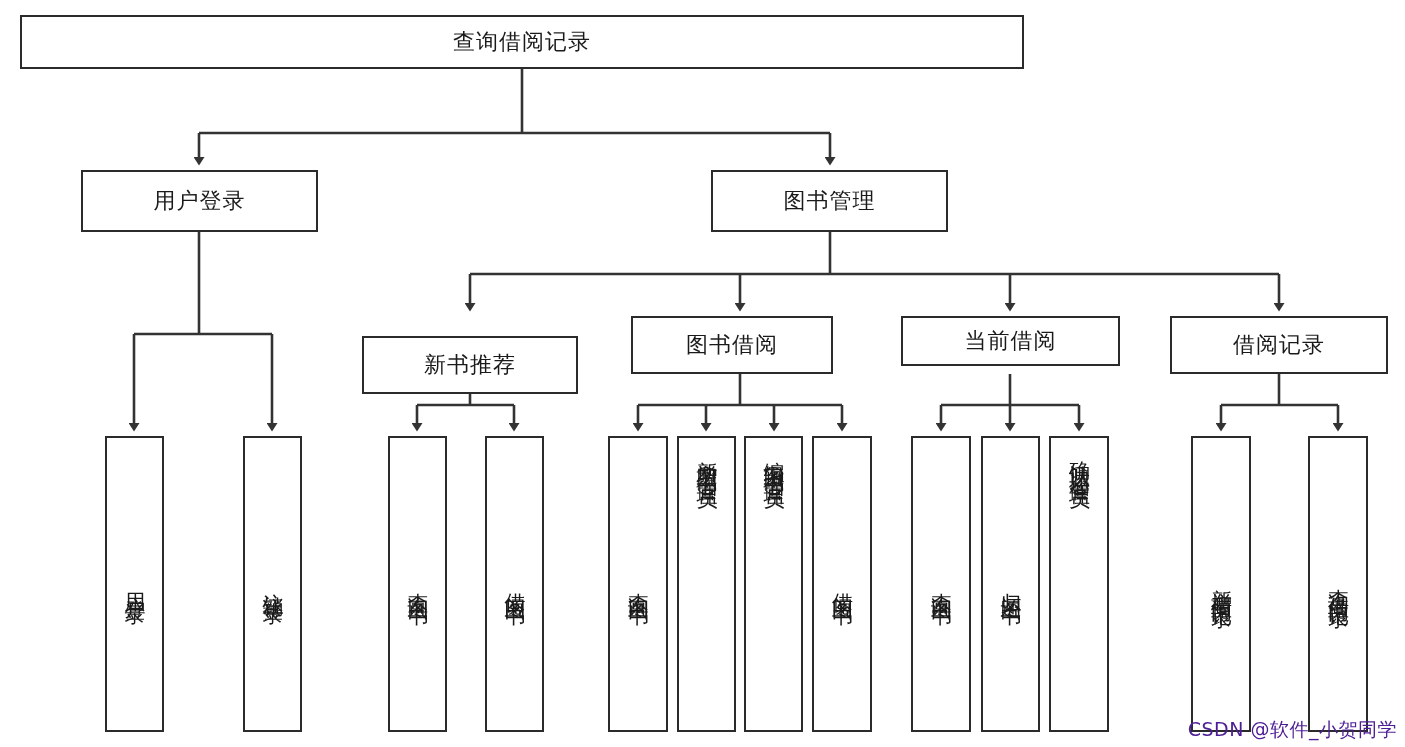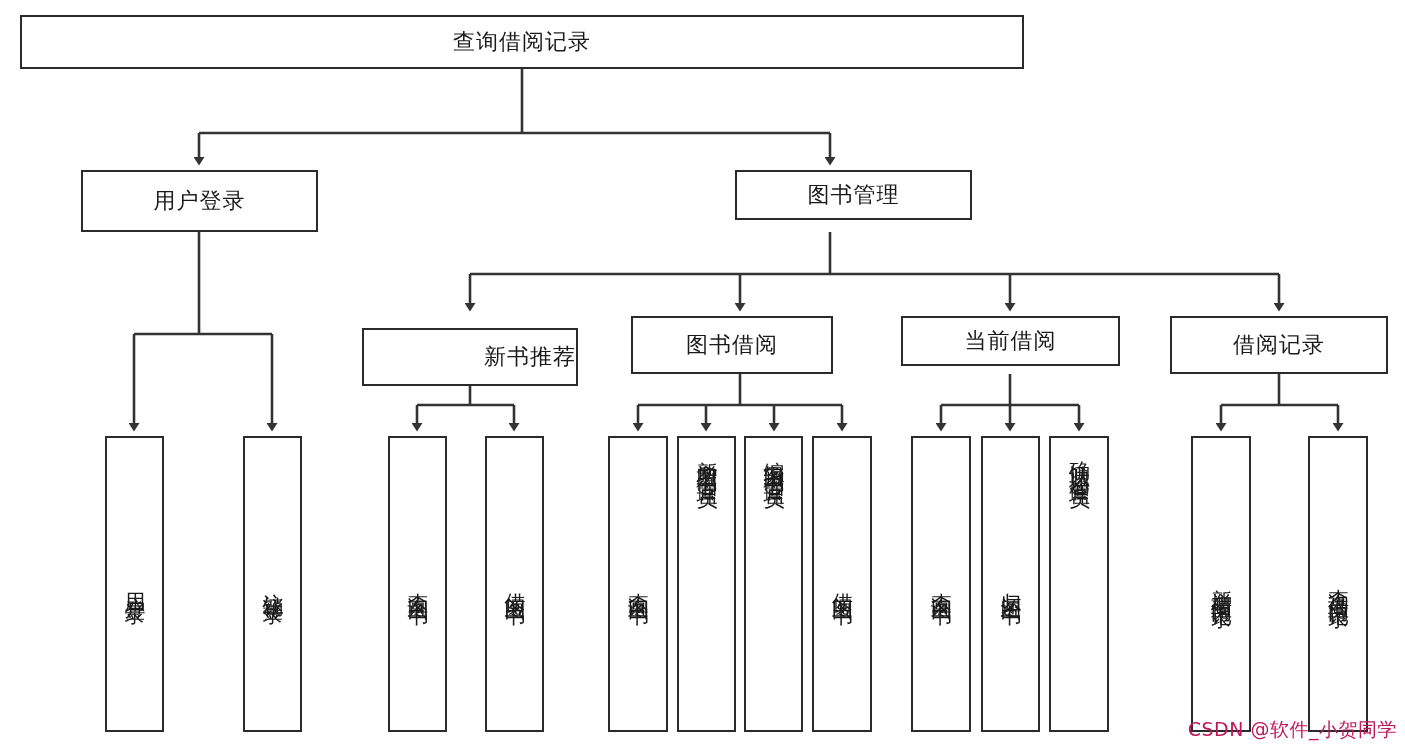--- a/index.html
+++ b/index.html
@@ -55,21 +55,21 @@
   }
   .node-box.vertical.centered {
     align-items: center;
     padding-top: 0;
   }
   #watermark {
     position: absolute;
     right: 8px;
     bottom: 4px;
     font-size: 19px;
-    color: #be185d;
+    color: #4c1d95;
     letter-spacing: 0.5px;
     white-space: nowrap;
     pointer-events: none;
   }
 </style>
 </head>
 <body>
 
 <div id="canvas">
 
@@ -124,25 +124,25 @@
   </svg>
 
   <div class="node-box" style="left:20px; top:15px; width:1004px; height:54px;">
     <span class="node-label">查询借阅记录</span>
   </div>
 
   <div class="node-box" style="left:81px; top:170px; width:237px; height:62px;">
     <span class="node-label">用户登录</span>
   </div>
 
-  <div class="node-box" style="left:711px; top:170px; width:237px; height:50px;margin-left:24px;">
+  <div class="node-box" style="left:711px; top:170px; width:237px; height:62px;">
     <span class="node-label">图书管理</span>
   </div>
 
-  <div class="node-box" style="left:362px; top:328px; width:216px; height:58px;justify-content:flex-end;">
+  <div class="node-box" style="left:362px; top:336px; width:216px; height:58px;">
     <span class="node-label">新书推荐</span>
   </div>
 
   <div class="node-box" style="left:631px; top:316px; width:202px; height:58px;">
     <span class="node-label">图书借阅</span>
   </div>
 
   <div class="node-box" style="left:901px; top:316px; width:219px; height:50px;">
     <span class="node-label">当前借阅</span>
   </div>

